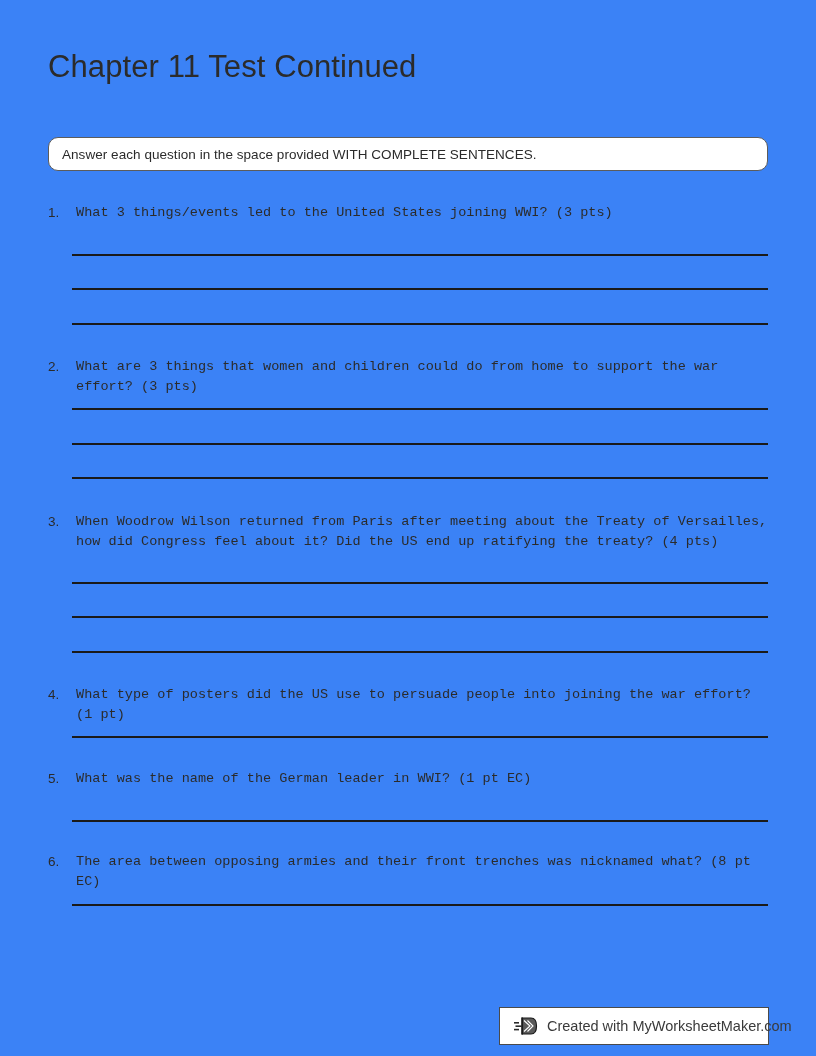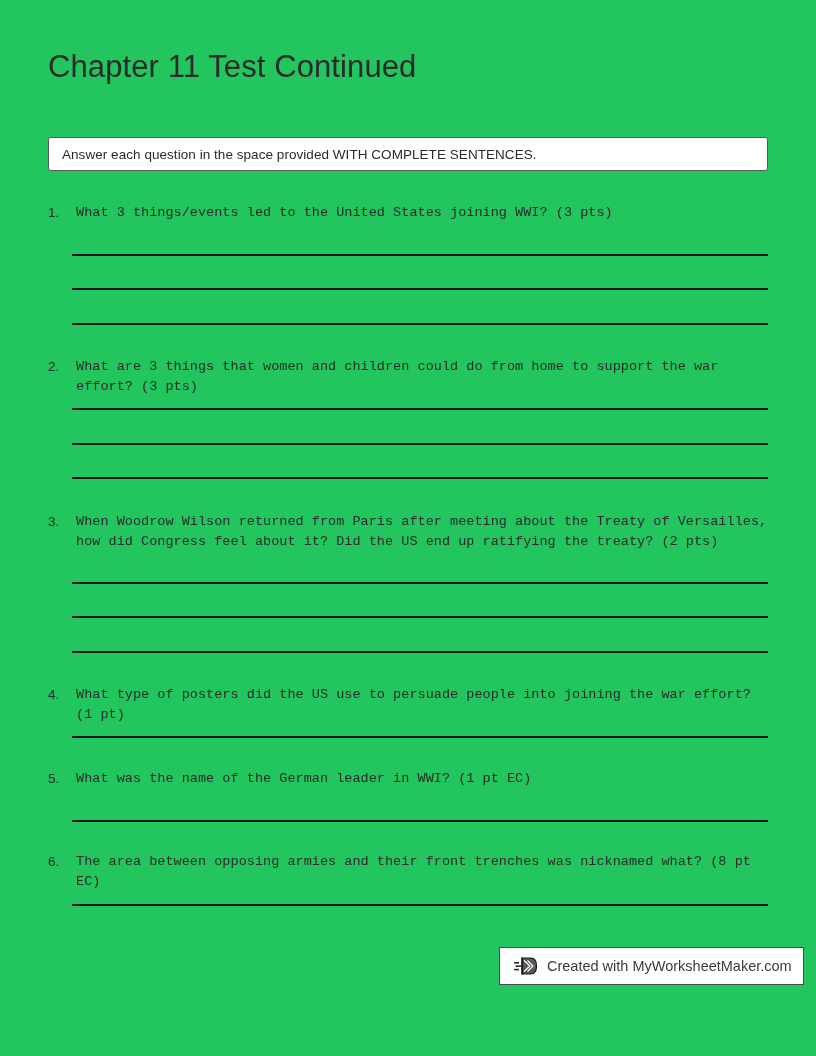--- a/index.html
+++ b/index.html
@@ -14,21 +14,21 @@
     font-family: "Liberation Sans", sans-serif;
     color: #231f20;
     overflow: hidden;
   }
 
   .page {
     position: absolute;
     left: 0; top: 0;
     width: 816px;
     height: 1056px;
-    background: #22c55e;
+    background: #3b82f6;
   }
 
   
   .doc-title {
     position: absolute;
     left: 48px;
     top: 47px;
     font-size: 31px;
     line-height: 40px;
     font-weight: 400;
@@ -39,21 +39,21 @@
 
   
   .instruction-box {
     position: absolute;
     left: 48px;
     top: 137px;
     width: 720px;
     height: 34px;
     box-sizing: border-box;
     border: 1px solid #5c5c5c;
-    border-radius: 3px;
+    border-radius: 10px;
     background: #fff;
     display: flex;
     align-items: center;
   }
   .instruction-text {
     padding-left: 13px;
     font-size: 13.5px;
     line-height: 17px;
     color: #2b2b2b;
     letter-spacing: 0.05px;
@@ -91,22 +91,22 @@
     left: 72px;
     width: 696px;
     height: 0;
     border-top: 2px solid #1a1a1a;
   }
 
   
   .footer-badge {
     position: absolute;
     left: 499px;
-    top: 947px;
-    width: 305px;
+    top: 1007px;
+    width: 270px;
     height: 38px;
     box-sizing: border-box;
     border: 1px solid #4a4a4a;
     background: #fff;
     display: flex;
     align-items: center;
   }
   .badge-logo {
     flex: 0 0 auto;
     margin-left: 14px;
@@ -149,21 +149,21 @@
       <span class="q-text">What are 3 things that women and children could do from home to support the war effort? (3 pts)</span>
     </div>
   </div>
   <div class="answer-line" style="top:408px;"></div>
   <div class="answer-line" style="top:443px;"></div>
   <div class="answer-line" style="top:477px;"></div>
 
   <div class="question-block" style="top:512px;">
     <div class="q-row">
       <span class="q-num">3.</span>
-      <span class="q-text">When Woodrow Wilson returned from Paris after meeting about the Treaty of Versailles, how did Congress feel about it? Did the US end up ratifying the treaty? (2 pts)</span>
+      <span class="q-text">When Woodrow Wilson returned from Paris after meeting about the Treaty of Versailles, how did Congress feel about it? Did the US end up ratifying the treaty? (4 pts)</span>
     </div>
   </div>
   <div class="answer-line" style="top:582px;"></div>
   <div class="answer-line" style="top:616px;"></div>
   <div class="answer-line" style="top:651px;"></div>
 
   <div class="question-block" style="top:685px;">
     <div class="q-row">
       <span class="q-num">4.</span>
       <span class="q-text">What type of posters did the US use to persuade people into joining the war effort? (1 pt)</span>

